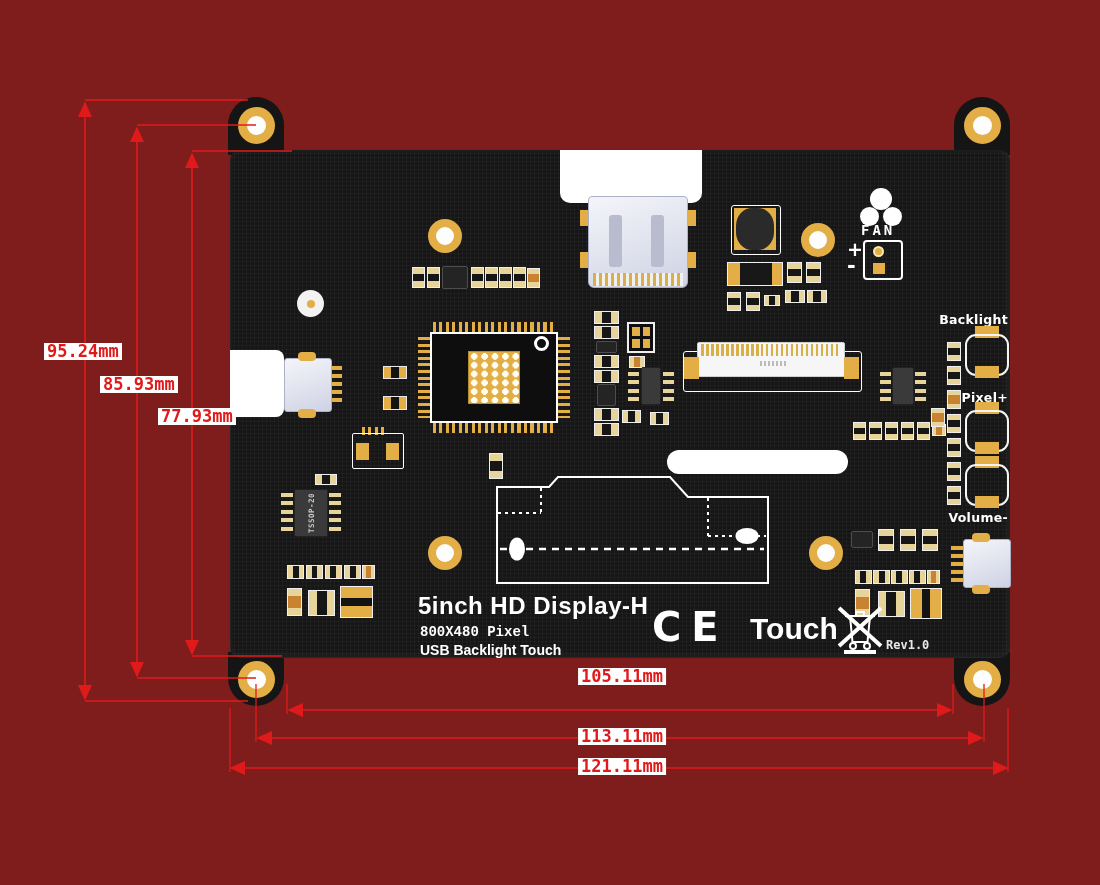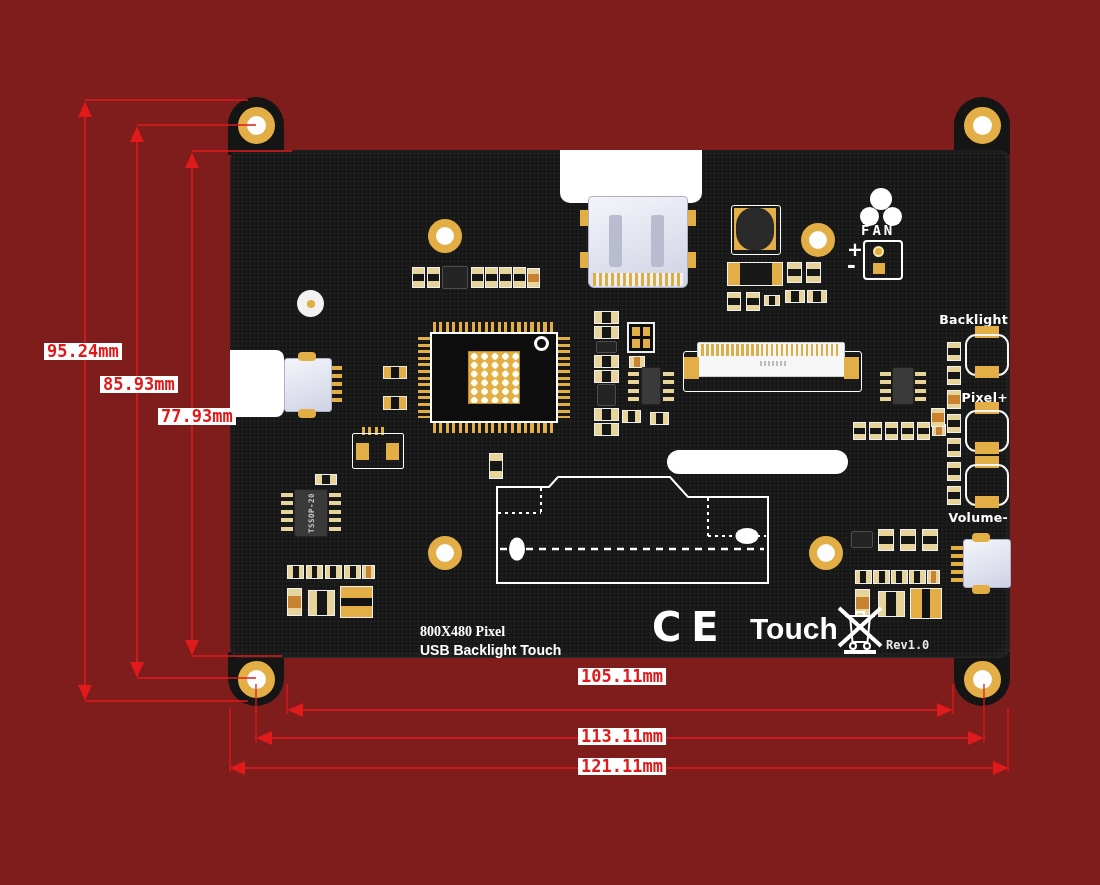--- a/index.html
+++ b/index.html
@@ -229,21 +229,22 @@
   <div class="abs p2h" style="left:909px;top:570px;width:17px;height:14px"></div>
   <div class="abs caph" style="left:927px;top:570px;width:13px;height:14px"></div>
   <div class="abs capv" style="left:855px;top:589px;width:15px;height:28px"></div>
   <div class="abs p2h" style="left:878px;top:591px;width:27px;height:26px"></div>
   <div class="abs gbar-v" style="left:910px;top:588px;width:32px;height:31px"></div>
   <div class="abs silkw" style="left:886px;top:638px;font:bold 12px 'DejaVu Sans Mono',monospace;color:#e8e8e8">Rev1.0</div>
 
   <div class="abs notch" style="left:667px;top:450px;width:181px;height:24px;border-radius:12px"></div>
   <div class="abs p2v" style="left:489px;top:453px;width:14px;height:26px"></div>
 
-  <div class="abs silkw" style="left:420px;top:624px;font-family:Liberation Serif, serif;font-weight:bold;font-size:14px">800X480 Pixel</div>
+  <div class="abs silkw" style="left:418px;top:592px;font-family:'Liberation Sans',sans-serif;font-weight:bold;font-size:24px;letter-spacing:.5px">5inch HD Display-H</div>
+  <div class="abs silkw" style="left:420px;top:624px;font-family:Liberation Mono, monospace;font-weight:bold;font-size:14px">800X480 Pixel</div>
   <div class="abs silkw" style="left:420px;top:642px;font-family:'Liberation Sans',sans-serif;font-weight:bold;font-size:14px">USB Backlight Touch</div>
   <div class="abs silkw" style="left:652px;top:604px;font-size:40px;font-weight:bold;letter-spacing:10px">CE</div>
   <div class="abs silkw" style="left:750px;top:612px;font-family:'Liberation Sans',sans-serif;font-size:30px;font-weight:bold">Touch</div>
 
   <svg class="abs" style="left:835px;top:602px" width="50" height="56" viewBox="0 0 50 56">
     <g stroke="#fff" fill="none" stroke-width="2">
       <path d="M15,14 h20 l-2.5,26 h-15 z"></path>
       <line x1="10" y1="14" x2="40" y2="14"></line>
       <path d="M21,14 v-4 h8 v4"></path>
       <circle cx="18" cy="44" r="3"></circle>

